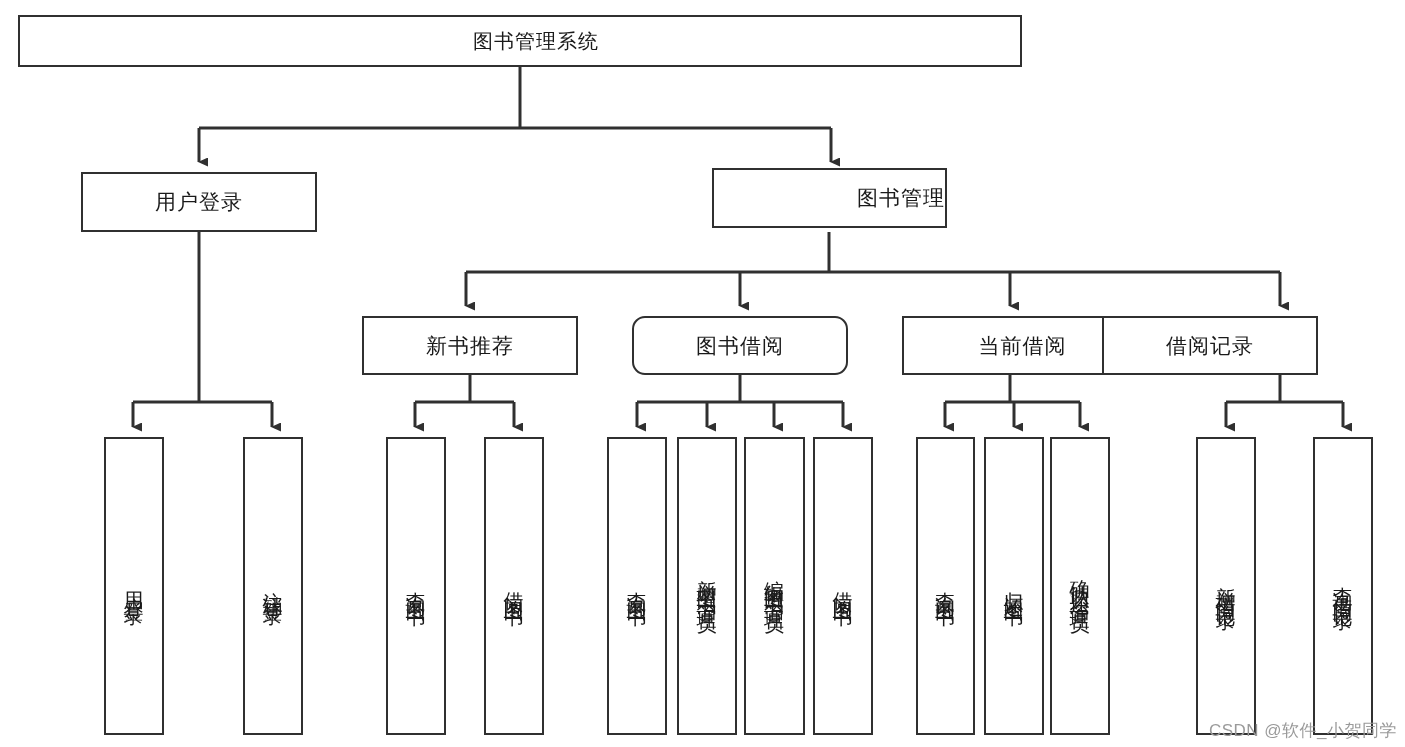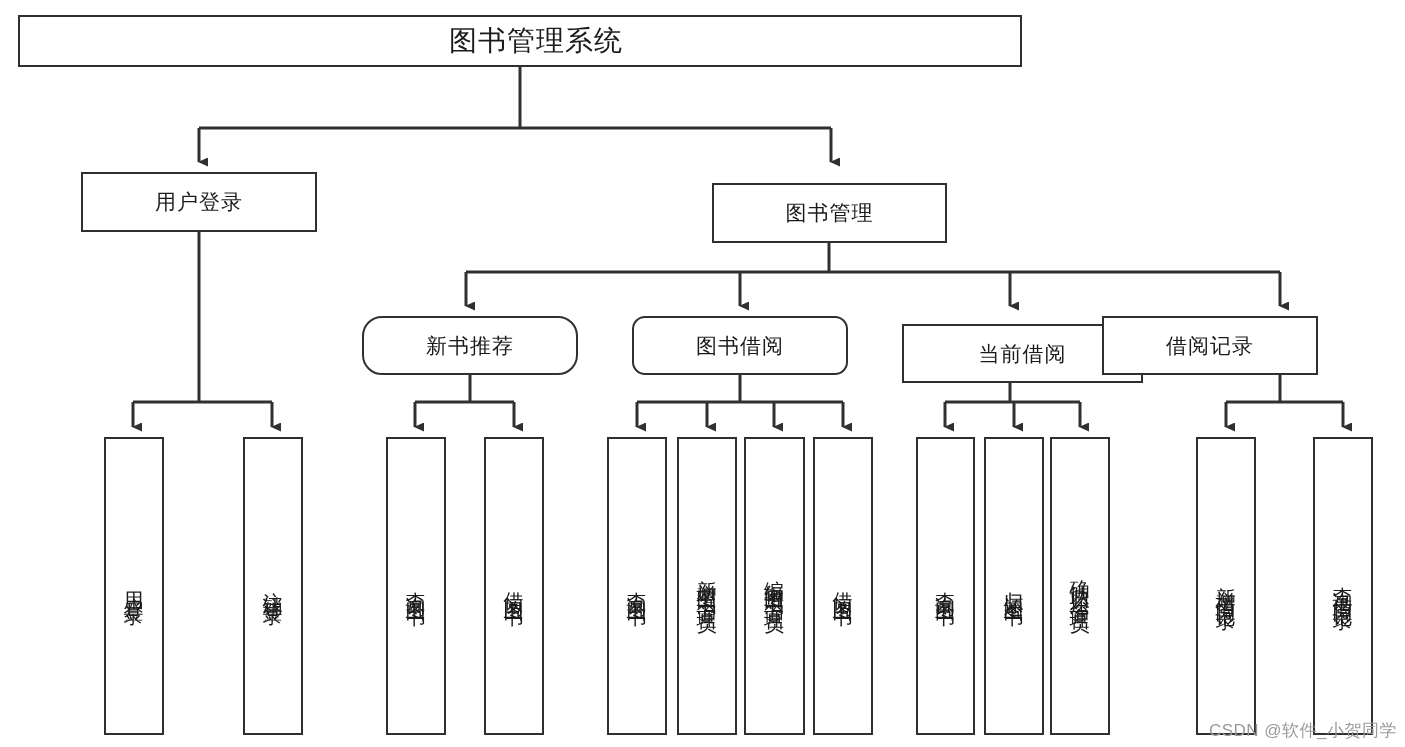--- a/index.html
+++ b/index.html
@@ -34,21 +34,21 @@
     align-items: center;
     justify-content: center;
     color: #1a1a1a;
   }
   .node.horiz {
     font-size: 21px;
     letter-spacing: 1px;
     line-height: 1.2;
   }
   .node.root {
-    font-size: 28px;
+    font-size: 20px;
     padding-left: 32px;
   }
   .node.vert {
     writing-mode: vertical-rl;
     text-orientation: upright;
     font-size: 20px;
     letter-spacing: 5px;
     line-height: 1.0;
     padding-top: 6px;
     padding-bottom: 6px;
@@ -124,31 +124,31 @@
     </g>
   </svg>
 
   <div class="node horiz root" style="left:18px; top:15px; width:1004px; height:52px;">
     <span>图书管理系统</span>
   </div>
 
   <div class="node horiz" style="left:81px; top:172px; width:236px; height:60px;">
     <span>用户登录</span>
   </div>
-  <div class="node horiz" style="left:712px; top:183px; width:235px; height:60px;">
+  <div class="node horiz" style="left:712px; top:168px; width:235px; height:60px;justify-content:flex-end;">
     <span>图书管理</span>
   </div>
 
-  <div class="node horiz" style="left:362px; top:316px; width:216px; height:59px;border-radius:20px;">
+  <div class="node horiz" style="left:362px; top:316px; width:216px; height:59px;">
     <span>新书推荐</span>
   </div>
   <div class="node horiz" style="left:632px; top:316px; width:216px; height:59px;border-radius:13px;">
     <span>图书借阅</span>
   </div>
-  <div class="node horiz" style="left:902px; top:324px; width:241px; height:59px;justify-content:center;">
+  <div class="node horiz" style="left:902px; top:316px; width:241px; height:59px;justify-content:center;">
     <span>当前借阅</span>
   </div>
   <div class="node horiz" style="left:1102px; top:316px; width:216px; height:59px;">
     <span>借阅记录</span>
   </div>
 
   <div class="node vert" style="left:104px; top:437px; width:60px; height:298px;">
     <span class="vtext">用户登录</span>
   </div>
   <div class="node vert" style="left:243px; top:437px; width:60px; height:298px;">

